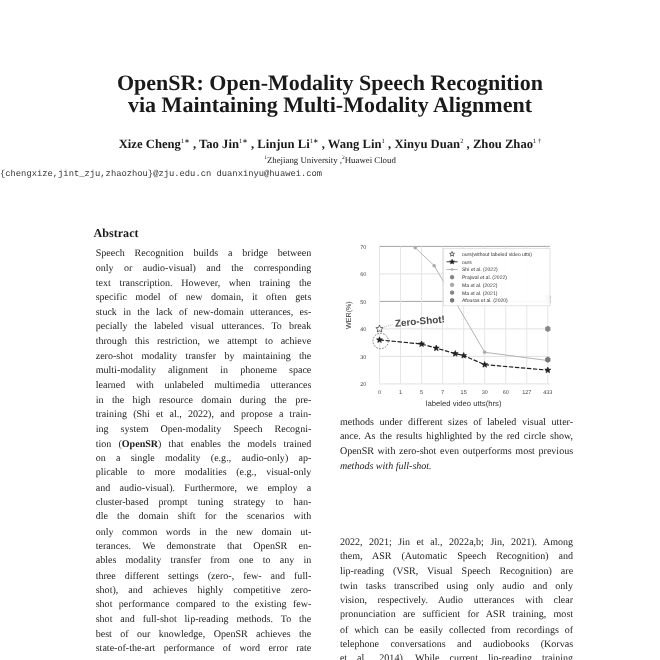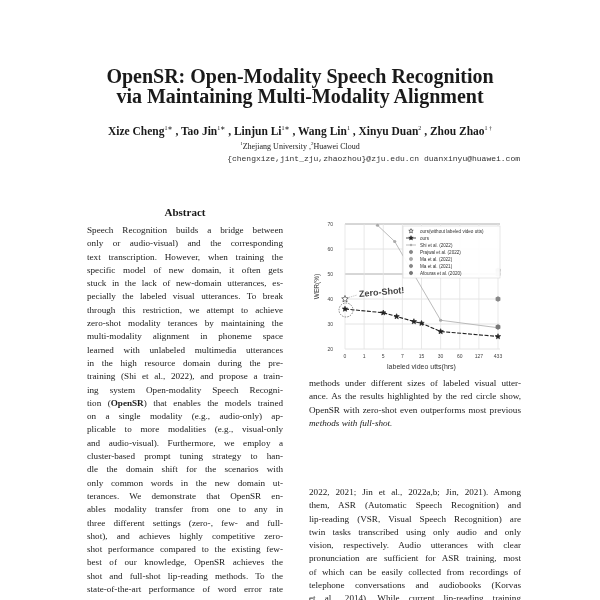--- a/index.html
+++ b/index.html
@@ -2,22 +2,22 @@
 <html><head>
 <meta charset="utf-8">
 <style>
   html, body { margin:0; padding:0; background:#ffffff; }
   body { width:600px; height:600px; overflow:hidden; position:relative; font-family:"Liberation Serif", serif; color:#1a1a1a; }
   .title { position:absolute; left:0; width:600px; top:66px; text-align:center; font-weight:bold; font-size:20px; line-height:20px; }
   .authors { position:absolute; left:0; width:600px; top:124px; text-align:center; font-weight:bold; font-size:11.5px; }
   .authors sup { font-size:6px; font-weight:normal; }
   .affil { position:absolute; left:0; width:600px; top:141px; text-align:center; font-size:8px; }
   .affil sup { font-size:5px; }
-  .emails { position:absolute; left:0; width:520px; top:154px; text-align:right; font-family:"Liberation Mono", monospace; font-size:8px; color:#333; }
-  .abs-head { position:absolute; left:85px; width:200px; top:206px; text-align:center; font-weight:bold; font-size:11px; }
+  .emails { position:absolute; left:0; width:520px; top:154px; text-align:left; font-family:"Liberation Mono", monospace; font-size:8px; color:#333; }
+  .abs-head { position:absolute; left:85px; width:200px; top:206px; text-align:left; font-weight:bold; font-size:11px; }
   .col { position:absolute; font-size:9.15px; line-height:13.3px; text-align:justify; }
   .col-left { left:87px; width:196px; top:224px; }
   .col-right { left:309px; width:212px; top:486px; }
   .caption { position:absolute; left:309px; width:212px; top:377px; font-size:9.15px; line-height:13.3px; text-align:justify; }
   .col div, .caption div { white-space:nowrap; text-align-last:justify; overflow:hidden; }
   .col div.last, .caption div.last { text-align-last:left;font-style:italic; }
   svg text { font-family:"Liberation Sans", sans-serif; }
 </style>
 </head>
 <body>
@@ -38,40 +38,40 @@
 <div class="abs-head">Abstract</div>
 
 <div class="col col-left" id="abstract">
     <div>Speech Recognition builds a bridge between</div>
     <div>only or audio-visual) and the corresponding</div>
     <div>text transcription. However, when training the</div>
     <div>specific model of new domain, it often gets</div>
     <div>stuck in the lack of new-domain utterances, es-</div>
     <div>pecially the labeled visual utterances. To break</div>
     <div>through this restriction, we attempt to achieve</div>
-    <div>zero-shot modality terances by maintaining the</div>
+    <div>zero-shot modality transfer by maintaining the</div>
     <div>multi-modality alignment in phoneme space</div>
     <div>learned with unlabeled multimedia utterances</div>
     <div>in the high resource domain during the pre-</div>
     <div>training (Shi et al., 2022), and propose a train-</div>
     <div>ing system Open-modality Speech Recogni-</div>
     <div>tion (<b>OpenSR</b>) that enables the models trained</div>
     <div>on a single modality (e.g., audio-only) ap-</div>
     <div>plicable to more modalities (e.g., visual-only</div>
     <div>and audio-visual). Furthermore, we employ a</div>
     <div>cluster-based prompt tuning strategy to han-</div>
     <div>dle the domain shift for the scenarios with</div>
     <div>only common words in the new domain ut-</div>
     <div>terances.  We demonstrate that OpenSR en-</div>
     <div>ables modality transfer from one to any in</div>
     <div>three different settings (zero-, few- and full-</div>
     <div>shot), and achieves highly competitive zero-</div>
     <div>shot performance compared to the existing few-</div>
+    <div>shot and full-shot lip-reading methods. To the</div>
     <div>best of our knowledge, OpenSR achieves the</div>
-    <div>shot and full-shot lip-reading methods. To the</div>
     <div>state-of-the-art performance of word error rate</div>
   </div>
 
 <svg id="chart" style="position:absolute;left:300px;top:212px;" width="220" height="160">
     <line x1="45" x2="200" y1="137" y2="137" stroke="#ddd" stroke-width="0.8"></line>
     <text x="33" y="139" font-size="5" fill="#444" text-anchor="end">20</text>
     <line x1="45" x2="200" y1="112" y2="112" stroke="#ddd" stroke-width="0.8"></line>
     <text x="33" y="114" font-size="5" fill="#444" text-anchor="end">30</text>
     <line x1="45" x2="200" y1="87" y2="87" stroke="#ddd" stroke-width="0.8"></line>
     <text x="33" y="89" font-size="5" fill="#444" text-anchor="end">40</text>

